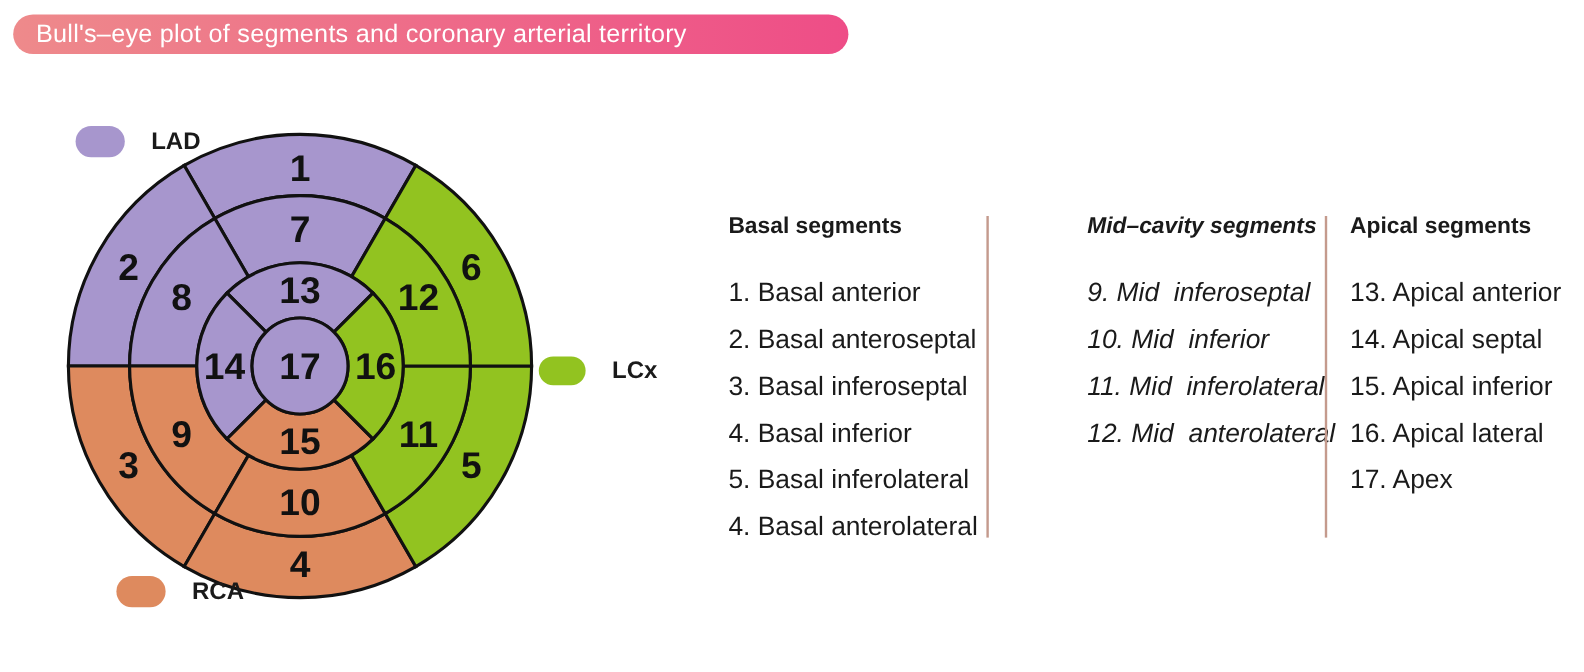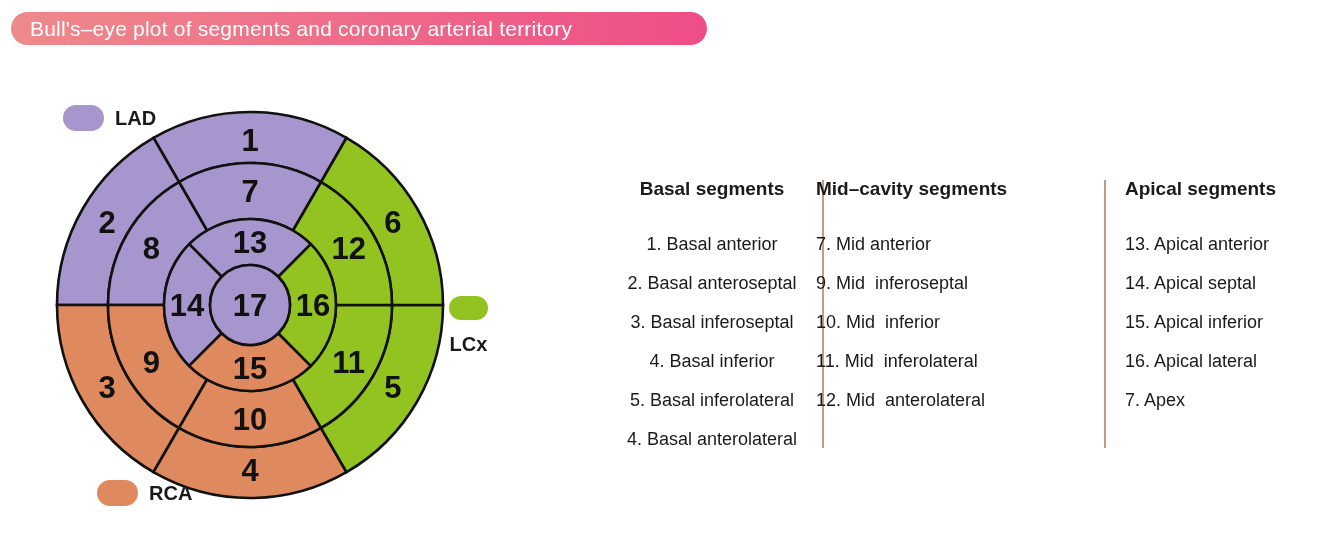--- a/index.html
+++ b/index.html
@@ -8,34 +8,34 @@
 
   
   .banner{position:absolute;left:11px;top:12px;width:696px;height:33px;border-radius:17px;
           display:flex;align-items:center;box-sizing:border-box;padding-left:19px;}
   .banner span{color:#ffffff;font-size:21px;letter-spacing:0.2px;}
 
   
   .bullseye{position:absolute;left:0;top:0;}
 
   
-  .legend{position:absolute;display:flex;align-items:center;gap:11px;}
+  .legend{position:absolute;display:flex;align-items:center;gap:22px;}
   .legend .pill{display:inline-block;width:41px;height:26px;border-radius:13px;}
   .legend .legend-label{font-size:20px;font-weight:bold;line-height:26px;}
   .legend-lad{left:63px;top:105px;}
-  .legend-lcx{left:449px;top:296px;flex-direction:column;}
+  .legend-lcx{left:449px;top:296px;}
   .legend-lcx .pill{width:39px;height:24px;border-radius:12px;}
   .legend-rca{left:97px;top:480px;}
 
   
   .col{position:absolute;top:178px;}
   .col h3{margin:0 0 33px 0;font-size:19px;line-height:22px;font-weight:bold;}
-  .seg-item{font-size:18px;line-height:22px;margin-bottom:17px;white-space:pre-wrap;}
-  .col-basal{left:607px;width:210px;text-align:center;}
-  .col-mid{left:816px;width:230px;}
+  .seg-item{font-size:22px;line-height:22px;margin-bottom:17px;white-space:pre-wrap;}
+  .col-basal{left:607px;width:210px;}
+  .col-mid{left:906px;width:230px;font-style:italic;}
   .col-apical{left:1125px;width:190px;}
   .vdivider{position:absolute;top:180px;width:2px;height:268px;background:#c49a8d;}
   .d1{left:822px;}
   .d2{left:1104px;}
 </style>
 </head>
 <body>
 
 <div class="stage">
 
@@ -102,31 +102,30 @@
     <div class="seg-item">3. Basal inferoseptal</div>
     <div class="seg-item">4. Basal inferior</div>
     <div class="seg-item">5. Basal inferolateral</div>
     <div class="seg-item">4. Basal anterolateral</div>
   </section>
 
   <div class="vdivider d1"></div>
 
   <section class="col col-mid">
     <h3>Mid–cavity segments</h3>
-    <div class="seg-item">7. Mid anterior</div>
     <div class="seg-item">9. Mid  inferoseptal</div>
     <div class="seg-item">10. Mid  inferior</div>
     <div class="seg-item">11. Mid  inferolateral</div>
     <div class="seg-item">12. Mid  anterolateral</div>
   </section>
 
   <div class="vdivider d2"></div>
 
   <section class="col col-apical">
     <h3>Apical segments</h3>
     <div class="seg-item">13. Apical anterior</div>
     <div class="seg-item">14. Apical septal</div>
     <div class="seg-item">15. Apical inferior</div>
     <div class="seg-item">16. Apical lateral</div>
-    <div class="seg-item">7. Apex</div>
+    <div class="seg-item">17. Apex</div>
   </section>
 
 </div>
 
 </body></html>

